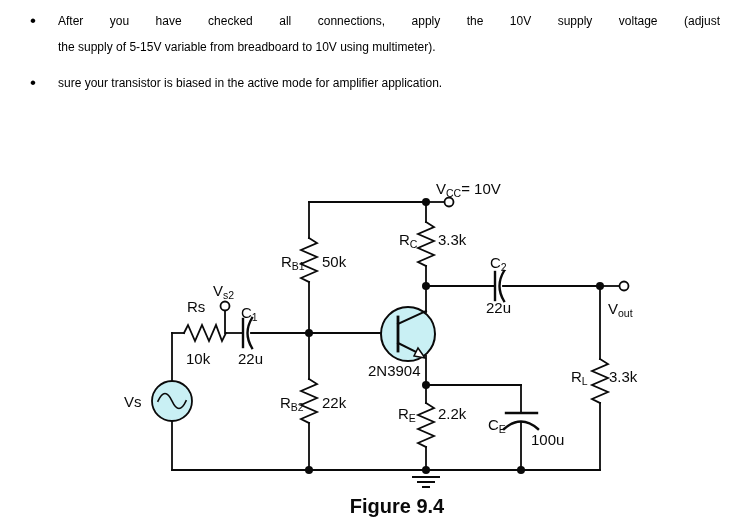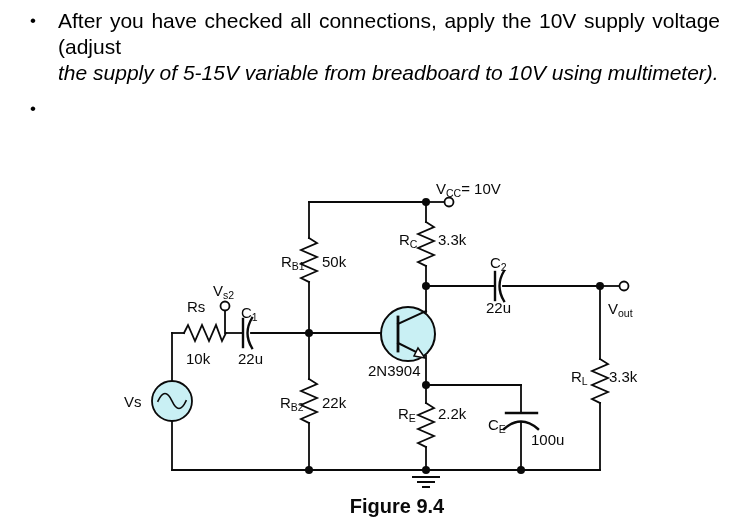--- a/index.html
+++ b/index.html
@@ -3,42 +3,43 @@
 <meta charset="utf-8">
 <style>
   html,body{margin:0;padding:0;}
   body{
     width:748px;height:522px;position:relative;background:#ffffff;
     font-family:"Liberation Sans", sans-serif;color:#000;overflow:hidden;
   }
   .text-block{position:absolute;left:0;top:8px;width:748px;}
   .bullet{display:flex;padding:0 28px 0 30px;margin-bottom:10px;}
   .bullet .marker{width:28px;flex:0 0 28px;font-size:17px;line-height:26px;}
-  .bullet .lines{flex:1;font-size:21px;line-height:26px;letter-spacing:0;}
+  .bullet .lines{flex:1;font-size:12px;line-height:26px;letter-spacing:0;}
   .bullet .lines .jline{text-align:justify;text-align-last:justify;}
-  .bullet .lines .lline{text-align:left;font-style:italic;}
+  .bullet .lines .lline{text-align:left;}
   svg text{font-family:"Liberation Sans", sans-serif;fill:#0a0a0a;}
   .lbl{font-size:15px;}
   .sub{font-size:10.5px;}
   .caption{font-size:20px;font-weight:bold;}
 </style>
 </head>
 <body>
 
 <div class="text-block">
   <div class="bullet">
     <span class="marker">•</span>
     <div class="lines">
       <div class="jline">After you have checked all connections, apply the 10V supply voltage (adjust</div>
       <div class="lline">the supply of 5-15V variable from breadboard to 10V using multimeter).</div>
     </div>
   </div>
   <div class="bullet">
     <span class="marker">•</span>
     <div class="lines">
+      <div class="lline">sure your transistor is biased in the active mode for amplifier application.</div>
     </div>
   </div>
 </div>
 
 <svg width="748" height="522" viewBox="0 0 748 522" style="position:absolute;left:0;top:0;" fill="none" stroke="#0a0a0a" stroke-width="1.8" stroke-linecap="square">
 
   <g>
     <line x1="309" y1="202" x2="426" y2="202"></line>
     <line x1="426" y1="202" x2="444" y2="202"></line>
   </g>

